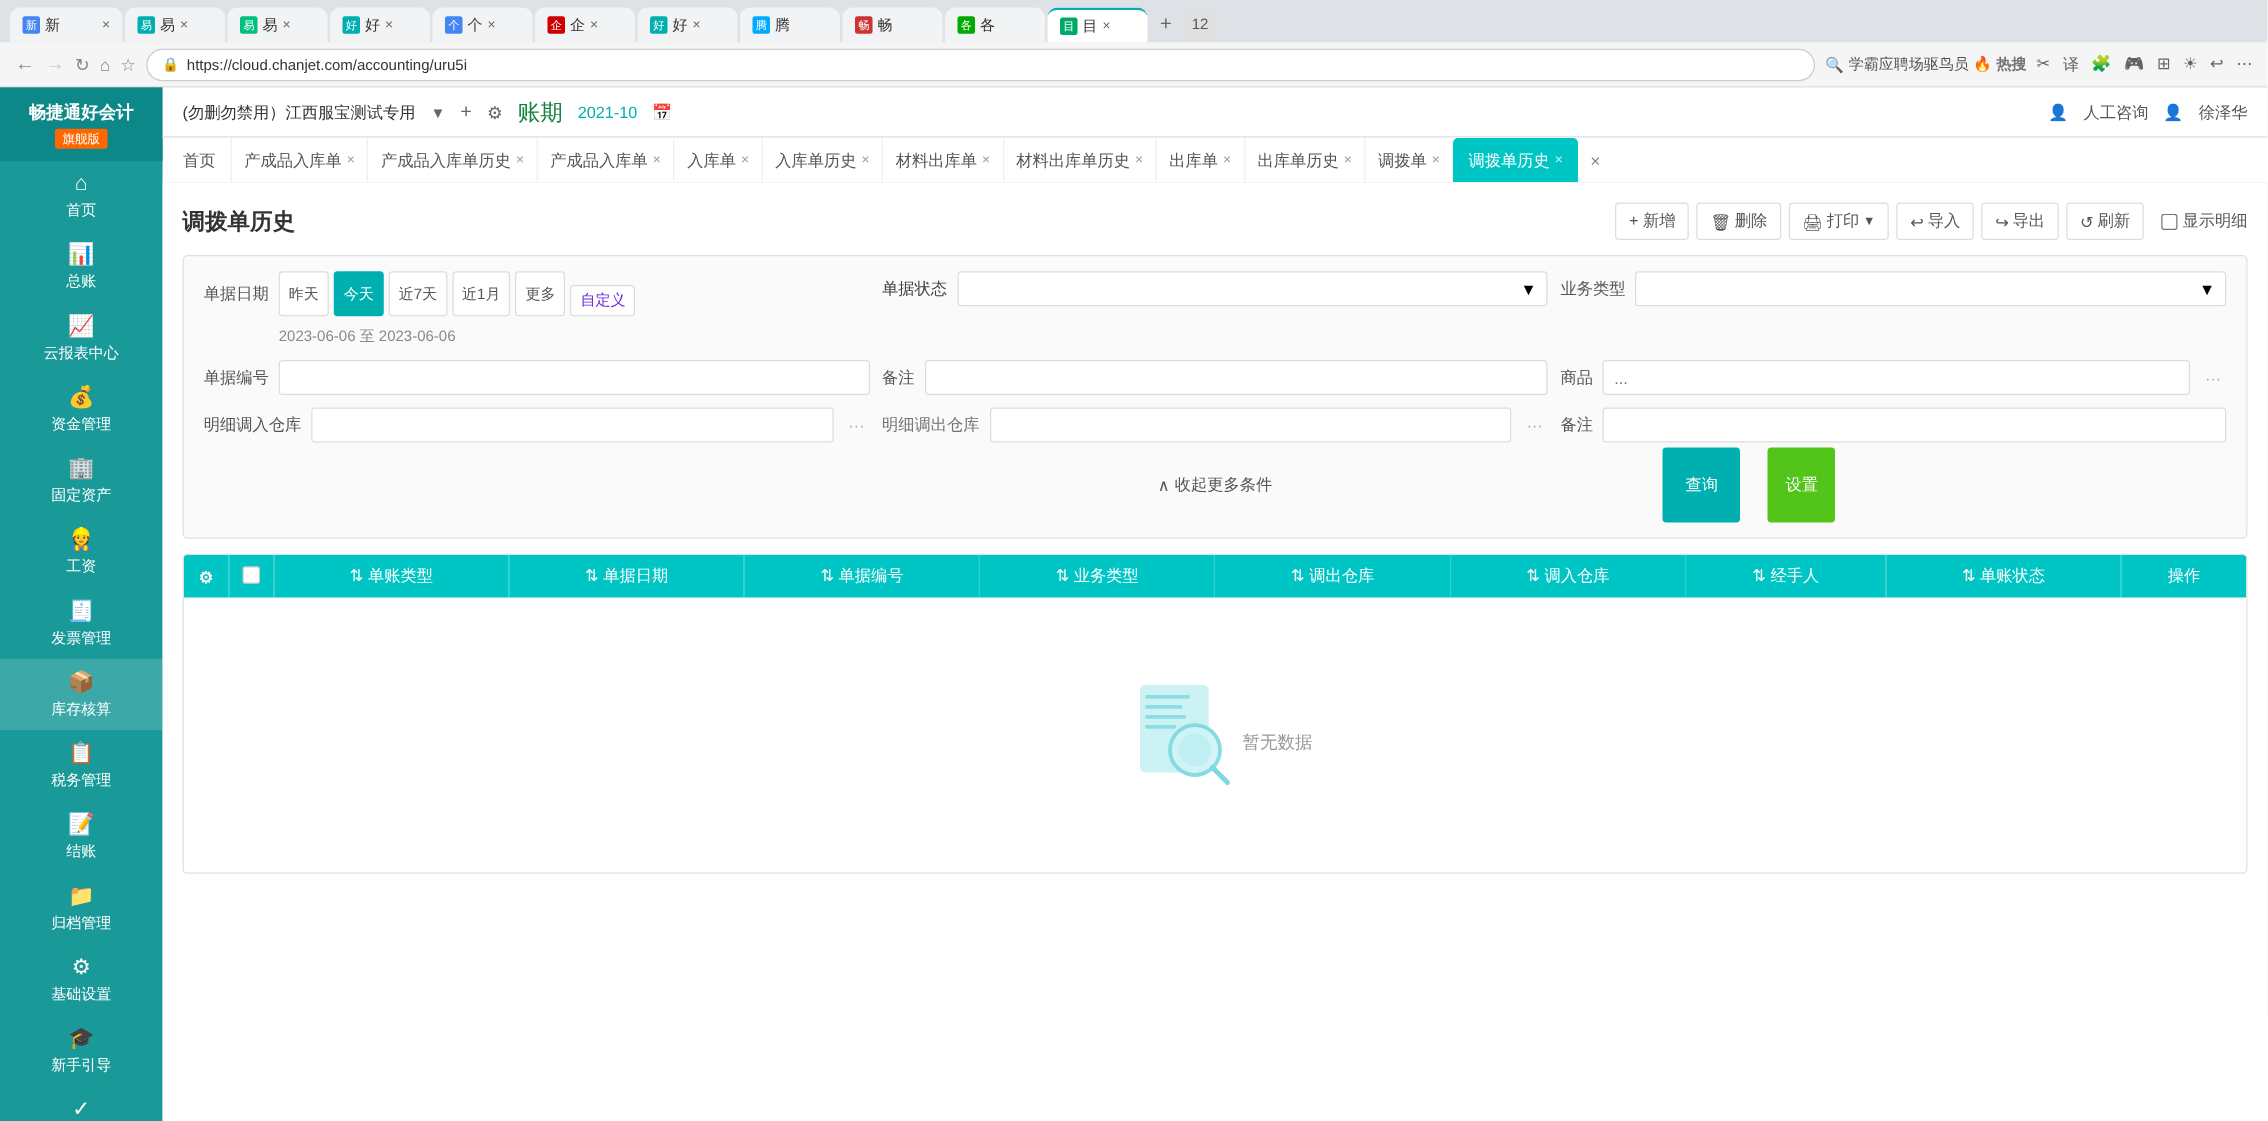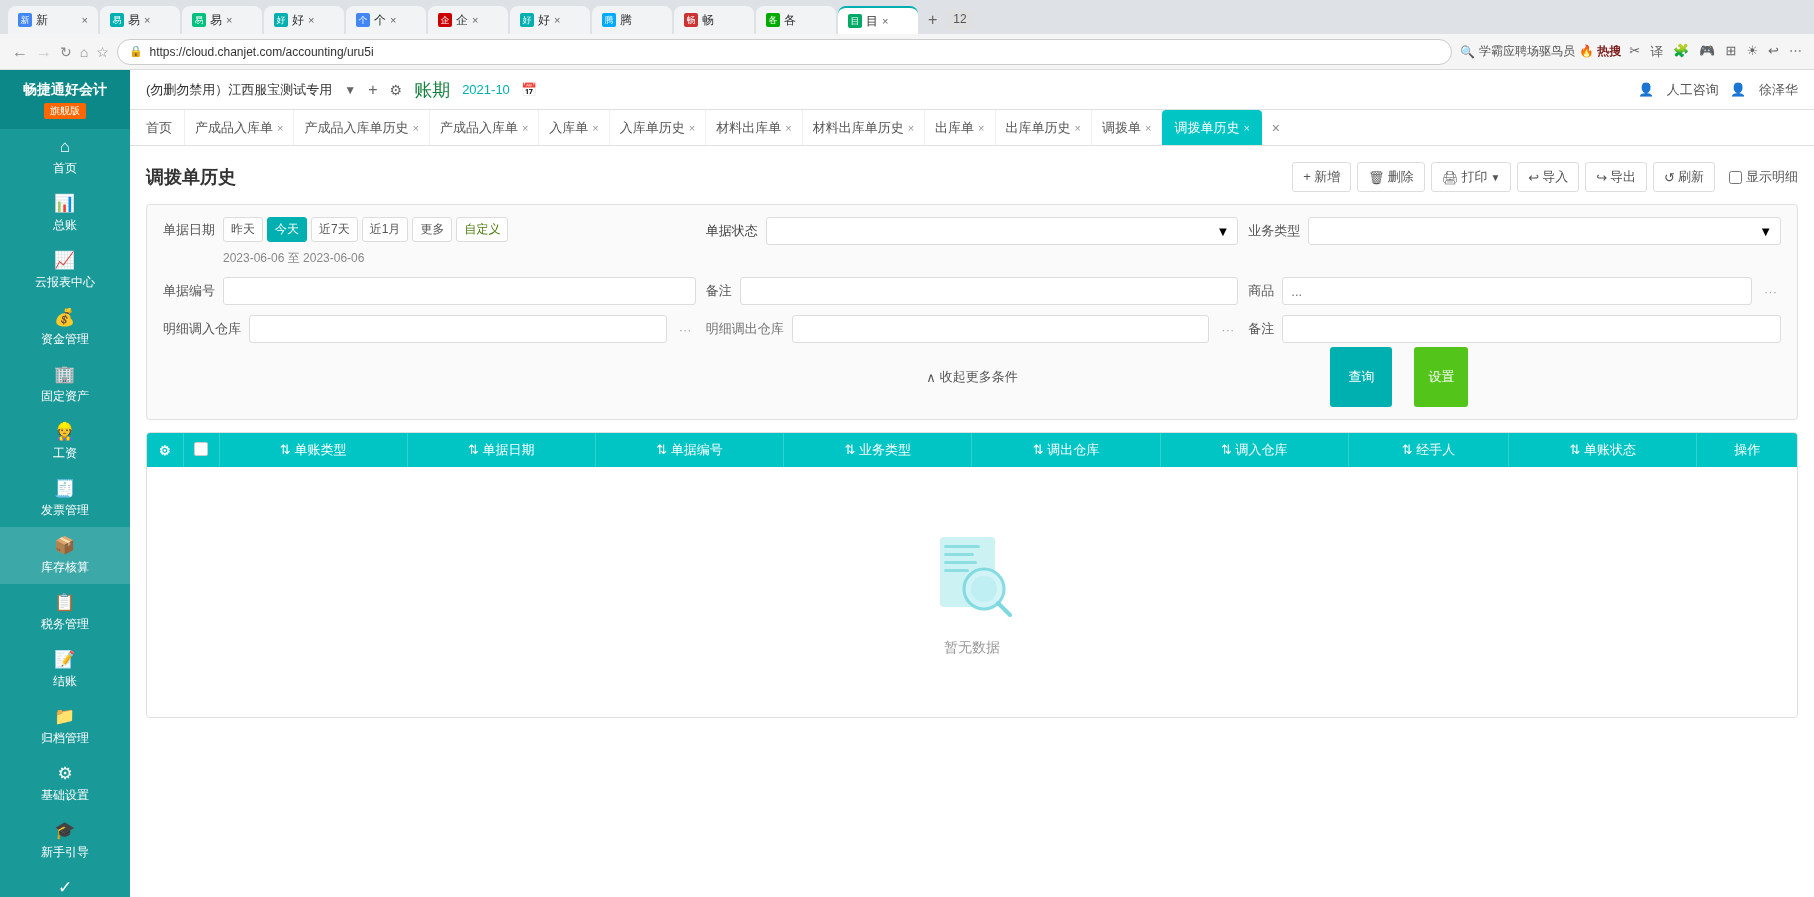--- a/index.html
+++ b/index.html
@@ -80,21 +80,21 @@
   <button style="background:none;border:none;cursor:pointer;color:#888;font-size:14px;">↻</button>
   <button style="background:none;border:none;cursor:pointer;color:#888;font-size:14px;">⌂</button>
   <button style="background:none;border:none;cursor:pointer;color:#888;font-size:14px;">☆</button>
   <div style="flex:1;background:#fff;border:1px solid #ccc;border-radius:16px;height:26px;display:flex;align-items:center;padding:0 12px;font-size:12px;color:#333;gap:6px;">
     <span style="color:#0a0;font-size:11px;">🔒</span>
     <span>https://cloud.chanjet.com/accounting/uru5i</span>
   </div>
   <div style="display:flex;align-items:center;gap:4px;font-size:12px;color:#555;">
     <span>🔍</span>
     <span>学霸应聘场驱鸟员</span>
-    <span style="color:#7f1d1d;font-weight:bold;">🔥 热搜</span>
+    <span style="color:#737373;font-weight:bold;">🔥 热搜</span>
   </div>
   <div style="display:flex;gap:10px;font-size:13px;color:#666;">
     <span>✂</span>
     <span>译</span>
     <span>🧩</span>
     <span>🎮</span>
     <span>⊞</span>
     <span>☀</span>
     <span>↩</span>
     <span>⋯</span>
@@ -276,21 +276,21 @@
 
           <div style="display:flex;align-items:flex-start;gap:8px;flex-direction:column;">
             <div style="display:flex;align-items:center;gap:8px;">
               <span style="color:#555;font-size:13px;white-space:nowrap;">单据日期</span>
               <div style="display:flex;gap:4px;flex-wrap:wrap;">
                 <button style="padding:3px 7px;border:1px solid #ddd;border-radius:3px;cursor:pointer;font-size:12px;background:#fff;color:#555;">昨天</button>
                 <button style="padding:3px 7px;border:1px solid #00b0b0;border-radius:3px;cursor:pointer;font-size:12px;background:#00b0b0;color:#fff;">今天</button>
                 <button style="padding:3px 7px;border:1px solid #ddd;border-radius:3px;cursor:pointer;font-size:12px;background:#fff;color:#555;">近7天</button>
                 <button style="padding:3px 7px;border:1px solid #ddd;border-radius:3px;cursor:pointer;font-size:12px;background:#fff;color:#555;">近1月</button>
                 <button style="padding:3px 7px;border:1px solid #ddd;border-radius:3px;cursor:pointer;font-size:12px;background:#fff;color:#555;">更多</button>
-                <button style="padding:3px 7px;border:1px solid #ddd;border-radius:3px;cursor:pointer;font-size:12px;background:#fff;color:#4d7c0f;">自定义</button>
+                <button style="padding:3px 7px;border:1px solid #ddd;border-radius:3px;cursor:pointer;font-size:12px;background:#fff;color:#6d28d9;margin-top:11px;">自定义</button>
               </div>
             </div>
             <div style="font-size:12px;color:#888;margin-left:60px;">2023-06-06 至 2023-06-06</div>
           </div>
 
           <div style="display:flex;align-items:center;gap:8px;">
             <span style="color:#404040;font-size:13px;white-space:nowrap;">单据状态</span>
             <div style="flex:1;height:28px;border:1px solid #ddd;border-radius:3px;background:#fff;display:flex;align-items:center;padding:0 8px;justify-content:space-between;cursor:pointer;font-size:13px;">
               <span style="color:#aaa;"></span>
               <span>▼</span>
@@ -384,21 +384,21 @@
               <th style="padding:8px 10px;font-weight:normal;white-space:nowrap;border-right:1px solid rgba(255,255,255,0.2);cursor:pointer;">
                 <span>⇅</span> <span>单账状态</span>
               </th>
               <th style="padding:8px 10px;font-weight:normal;white-space:nowrap;">操作</th>
             </tr>
           </thead>
           <tbody>
 
             <tr>
               <td colspan="11" style="padding:0;border:none;">
-                <div style="display:flex;flex-direction:column;align-items:center;justify-content:center;padding:60px 0;">
+                <div style="display:flex;align-items:center;justify-content:center;padding:60px 0;">
 
                   <svg width="100" height="100" viewBox="0 0 100 100" fill="none" xmlns="http://www.w3.org/2000/svg">
 
                     <rect x="18" y="10" width="55" height="70" rx="4" fill="#b8edf0" opacity="0.7"></rect>
                     <rect x="22" y="18" width="36" height="3" rx="1.5" fill="#7dd8df" opacity="0.8"></rect>
                     <rect x="22" y="26" width="30" height="3" rx="1.5" fill="#7dd8df" opacity="0.8"></rect>
                     <rect x="22" y="34" width="33" height="3" rx="1.5" fill="#7dd8df" opacity="0.8"></rect>
                     <rect x="22" y="42" width="25" height="3" rx="1.5" fill="#7dd8df" opacity="0.8"></rect>
 
                     <circle cx="62" cy="62" r="20" fill="#d0f4f8" stroke="#7dd8df" stroke-width="3" opacity="0.9"></circle>

